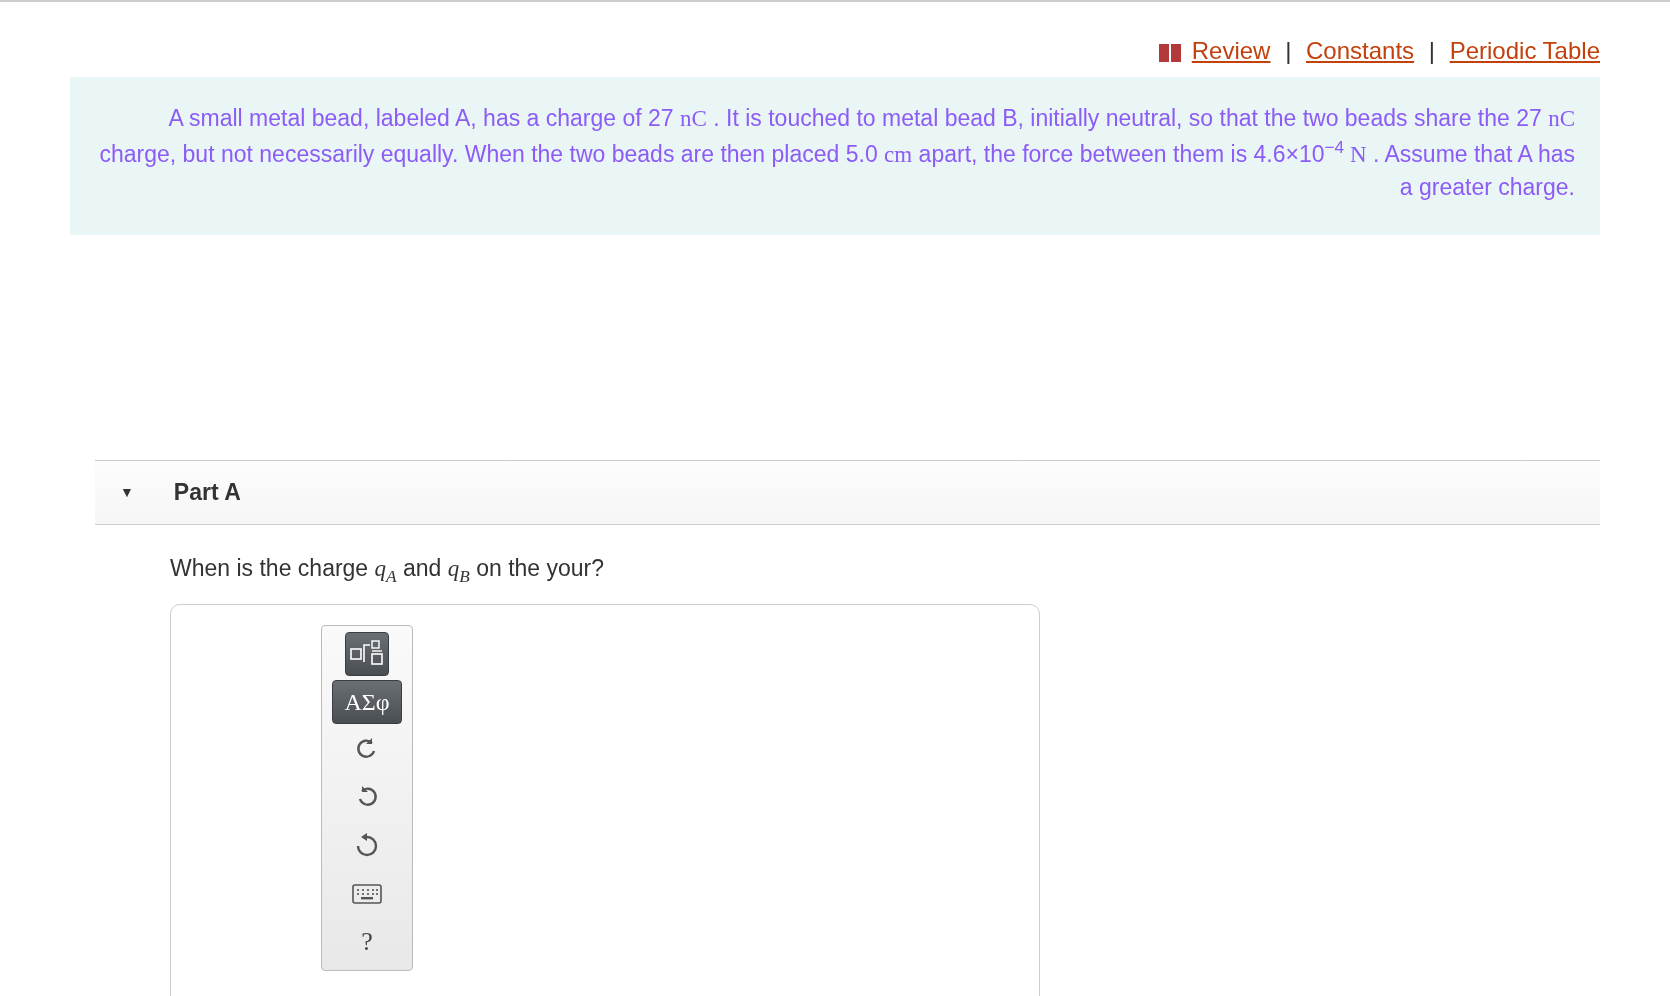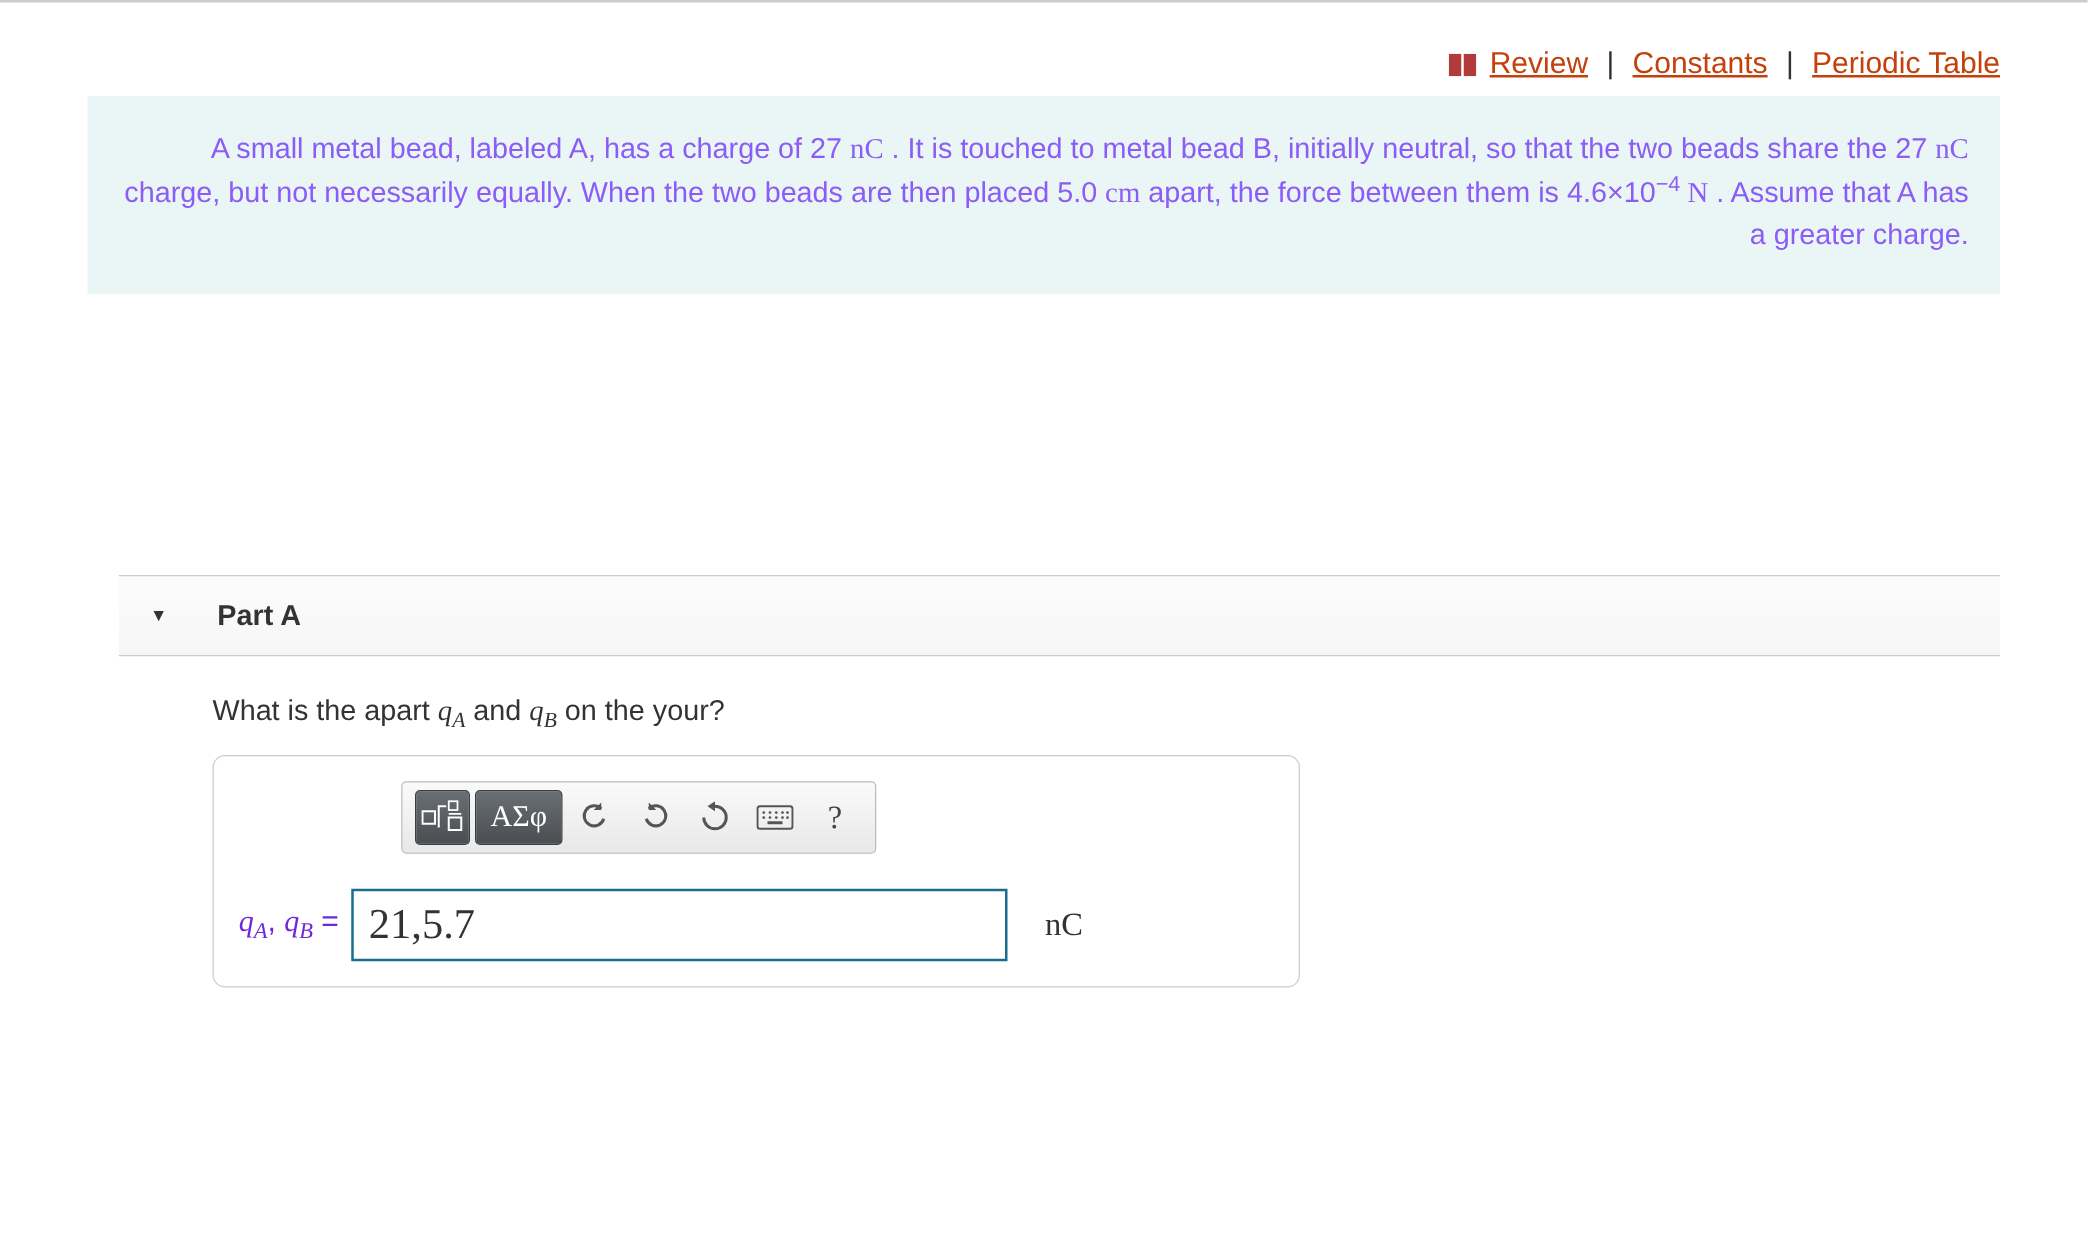--- a/index.html
+++ b/index.html
@@ -89,20 +89,21 @@
   .toolbar {
     background: linear-gradient(#fafafa,#e8e8e8);
     border: 1px solid #bbb;
     border-radius: 4px;
     padding: 6px 10px;
     display: inline-flex;
     align-items: center;
     gap: 4px;
     margin-left: 130px;
     margin-bottom: 28px;
+    flex-direction: column;
   }
   .tb-btn {
     display: flex;
     align-items: center;
     justify-content: center;
     width: 44px;
     height: 44px;
     border-radius: 4px;
     color: #444;
     font-size: 26px;
@@ -163,21 +164,21 @@
   <span>A small metal bead, labeled A, has a charge of 27 </span><span class="unit">nC</span><span> . It is touched to metal bead B, initially neutral, so that the two beads share the 27 </span><span class="unit">nC</span><span> charge, but not necessarily equally. When the two beads are then placed 5.0 </span><span class="unit">cm</span><span> apart, the force between them is 4.6×10</span><span class="sup">−4</span><span class="unit"> N</span><span> . Assume that A has a greater charge.</span>
 </div>
 
 <div class="part-header">
   <span class="chev">▼</span>
   <span>Part A</span>
 </div>
 
 <div class="part-body">
   <div class="question-line">
-    <span>What is the apart </span><span class="ital">q</span><span class="sub">A</span><span> and </span><span class="ital">q</span><span class="sub">B</span><span> on the your?</span>
+    <span>When is the charge </span><span class="ital">q</span><span class="sub">A</span><span> and </span><span class="ital">q</span><span class="sub">B</span><span> on the your?</span>
   </div>
 
   <div class="answer-container">
     <div class="toolbar">
       <div class="tb-btn dark" title="templates">
         <svg width="34" height="28" viewBox="0 0 34 28">
           <rect x="1" y="9" width="10" height="10" fill="none" stroke="#fff" stroke-width="1.6"></rect>
           <path d="M14 22 L14 5 L20 5" fill="none" stroke="#fff" stroke-width="1.6"></path>
           <rect x="22" y="1" width="7" height="7" fill="none" stroke="#fff" stroke-width="1.4"></rect>
           <rect x="22" y="14" width="10" height="10" fill="none" stroke="#fff" stroke-width="1.6"></rect>

